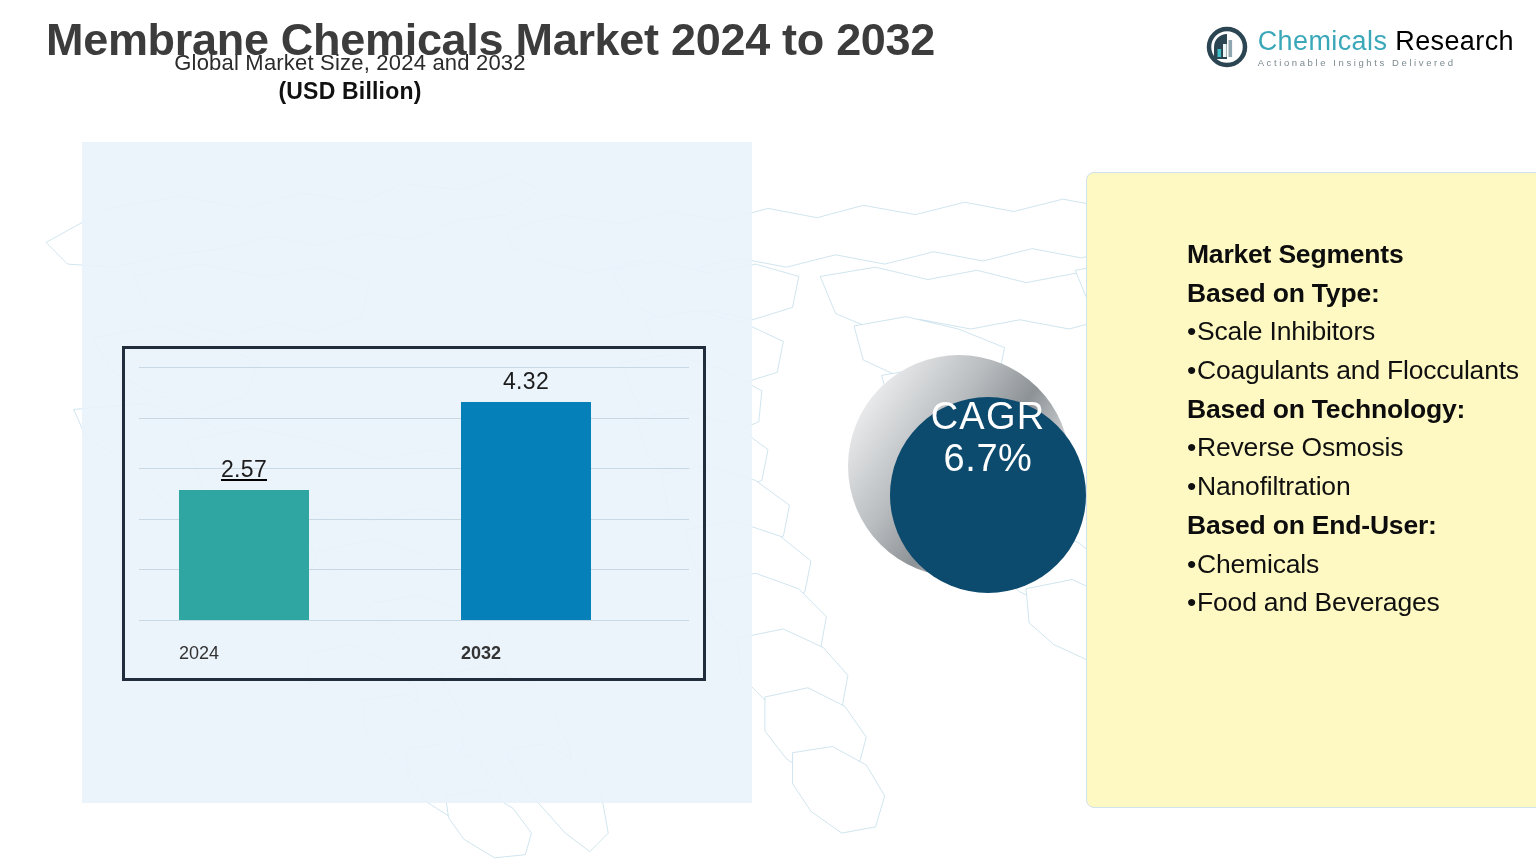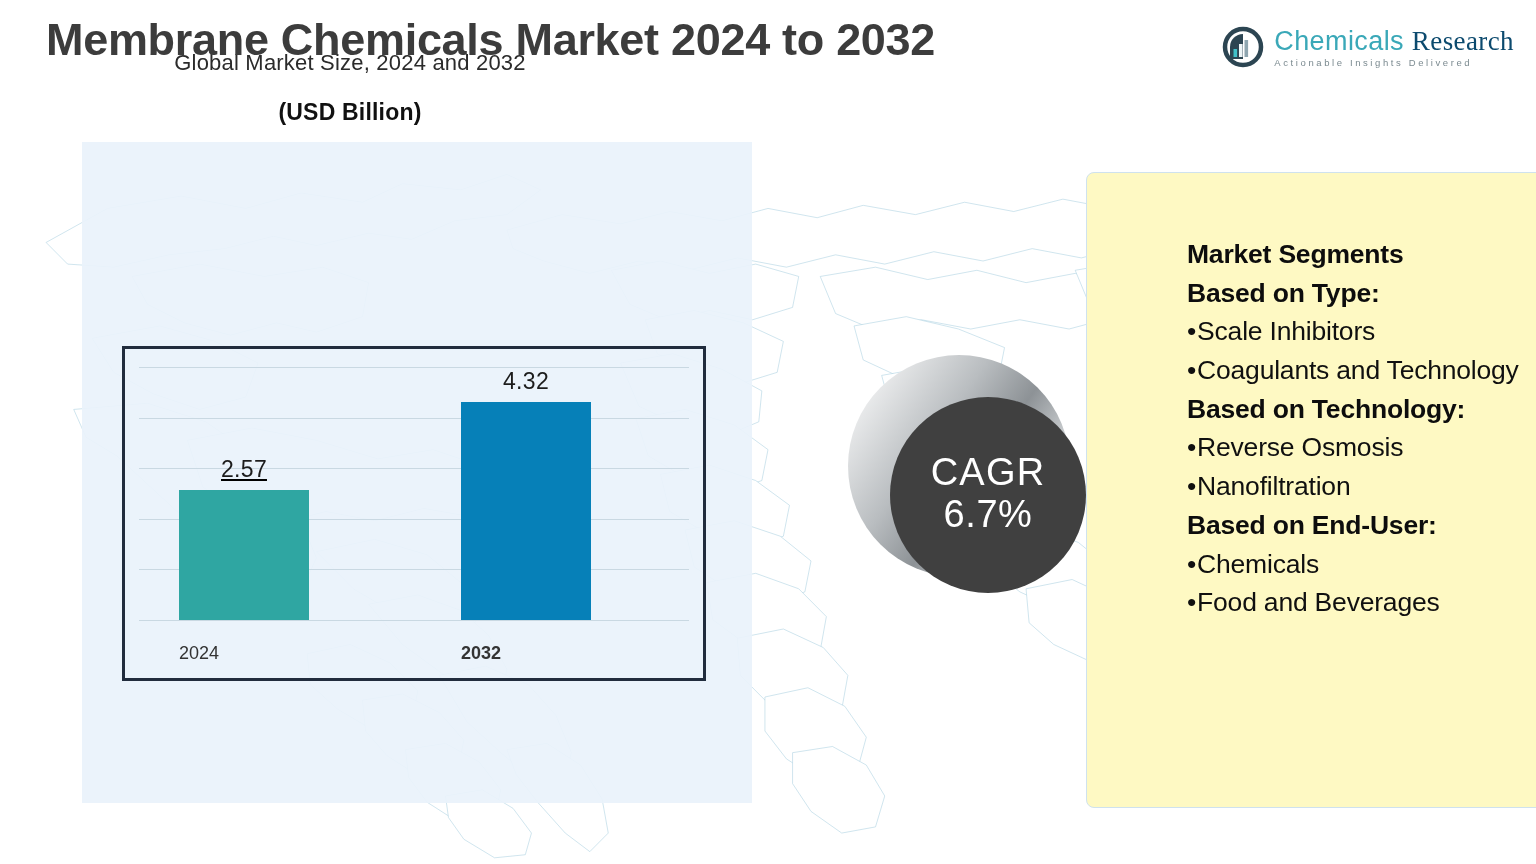--- a/index.html
+++ b/index.html
@@ -56,21 +56,21 @@
   }
   #brand-logo .mark { width: 44px; height: 44px; flex: none; }
   #brand-logo .wordmark { line-height: 1; }
   .brand-name {
     font-size: 27px;
     letter-spacing: 0.4px;
     white-space: nowrap;
     color: #3a3a3a;
   }
   .brand-name .c1 { color: #3aa8b8; }
-  .brand-name .c2 { color: #0c4a6e; font-family: Liberation Serif, serif; }
+  .brand-name .c2 { color: #000000; }
   .brand-tag {
     margin-top: 3px;
     font-size: 9.5px;
     letter-spacing: 2.6px;
     color: #7b8a90;
     white-space: nowrap;
     text-align: left;
   }
 
   
@@ -89,21 +89,21 @@
     width: 520px;
     text-align: center;
     z-index: 3;
   }
   #chart-heading .line1 {
     font-size: 22px;
     color: #2b2b2b;
     letter-spacing: 0.2px;
   }
   #chart-heading .line2 {
-    margin-top: 23px;
+    margin-top: 2px;
     font-size: 23px;
     font-weight: bold;
     color: #111111;
     letter-spacing: 0.2px;
   }
 
   
   #chart-frame {
     position: absolute;
     left: 122px; top: 346px;
@@ -165,25 +165,25 @@
     left: 0; top: 0;
     width: 222px; height: 222px;
     border-radius: 50%;
     background: linear-gradient(125deg, #ffffff 2%, #b9bdc0 38%, #8d9296 56%, #d8dbdd 76%, #ffffff 96%);
   }
   #cagr-circle {
     position: absolute;
     left: 42px; top: 42px;
     width: 196px; height: 196px;
     border-radius: 50%;
-    background: #404040;
+    background: #0c4a6e;
     display: flex;
     flex-direction: column;
     align-items: center;
-    justify-content: center;
+    justify-content: flex-start;
     color: #ffffff;
   }
   #cagr-circle .cagr-word {
     font-size: 38px;
     letter-spacing: 1.2px;
     line-height: 1.05;
   }
   #cagr-circle .cagr-value {
     font-size: 38px;
     letter-spacing: 0.6px;
@@ -330,21 +330,21 @@
       <span class="cagr-value">6.7%</span>
     </div>
   </div>
 
   <div id="segments-panel">
     <div class="seg-head">Market Segments</div>
 
     <div class="seg-block">
       <div class="seg-head">Based on Type:</div>
       <div class="seg-item"><span class="blt">•</span><span>Scale Inhibitors</span></div>
-      <div class="seg-item"><span class="blt">•</span><span>Coagulants and Technology</span></div>
+      <div class="seg-item"><span class="blt">•</span><span>Coagulants and Flocculants</span></div>
     </div>
 
     <div class="seg-block">
       <div class="seg-head">Based on Technology:</div>
       <div class="seg-item"><span class="blt">•</span><span>Reverse Osmosis</span></div>
       <div class="seg-item"><span class="blt">•</span><span>Nanofiltration</span></div>
     </div>
 
     <div class="seg-block">
       <div class="seg-head">Based on End-User:</div>

